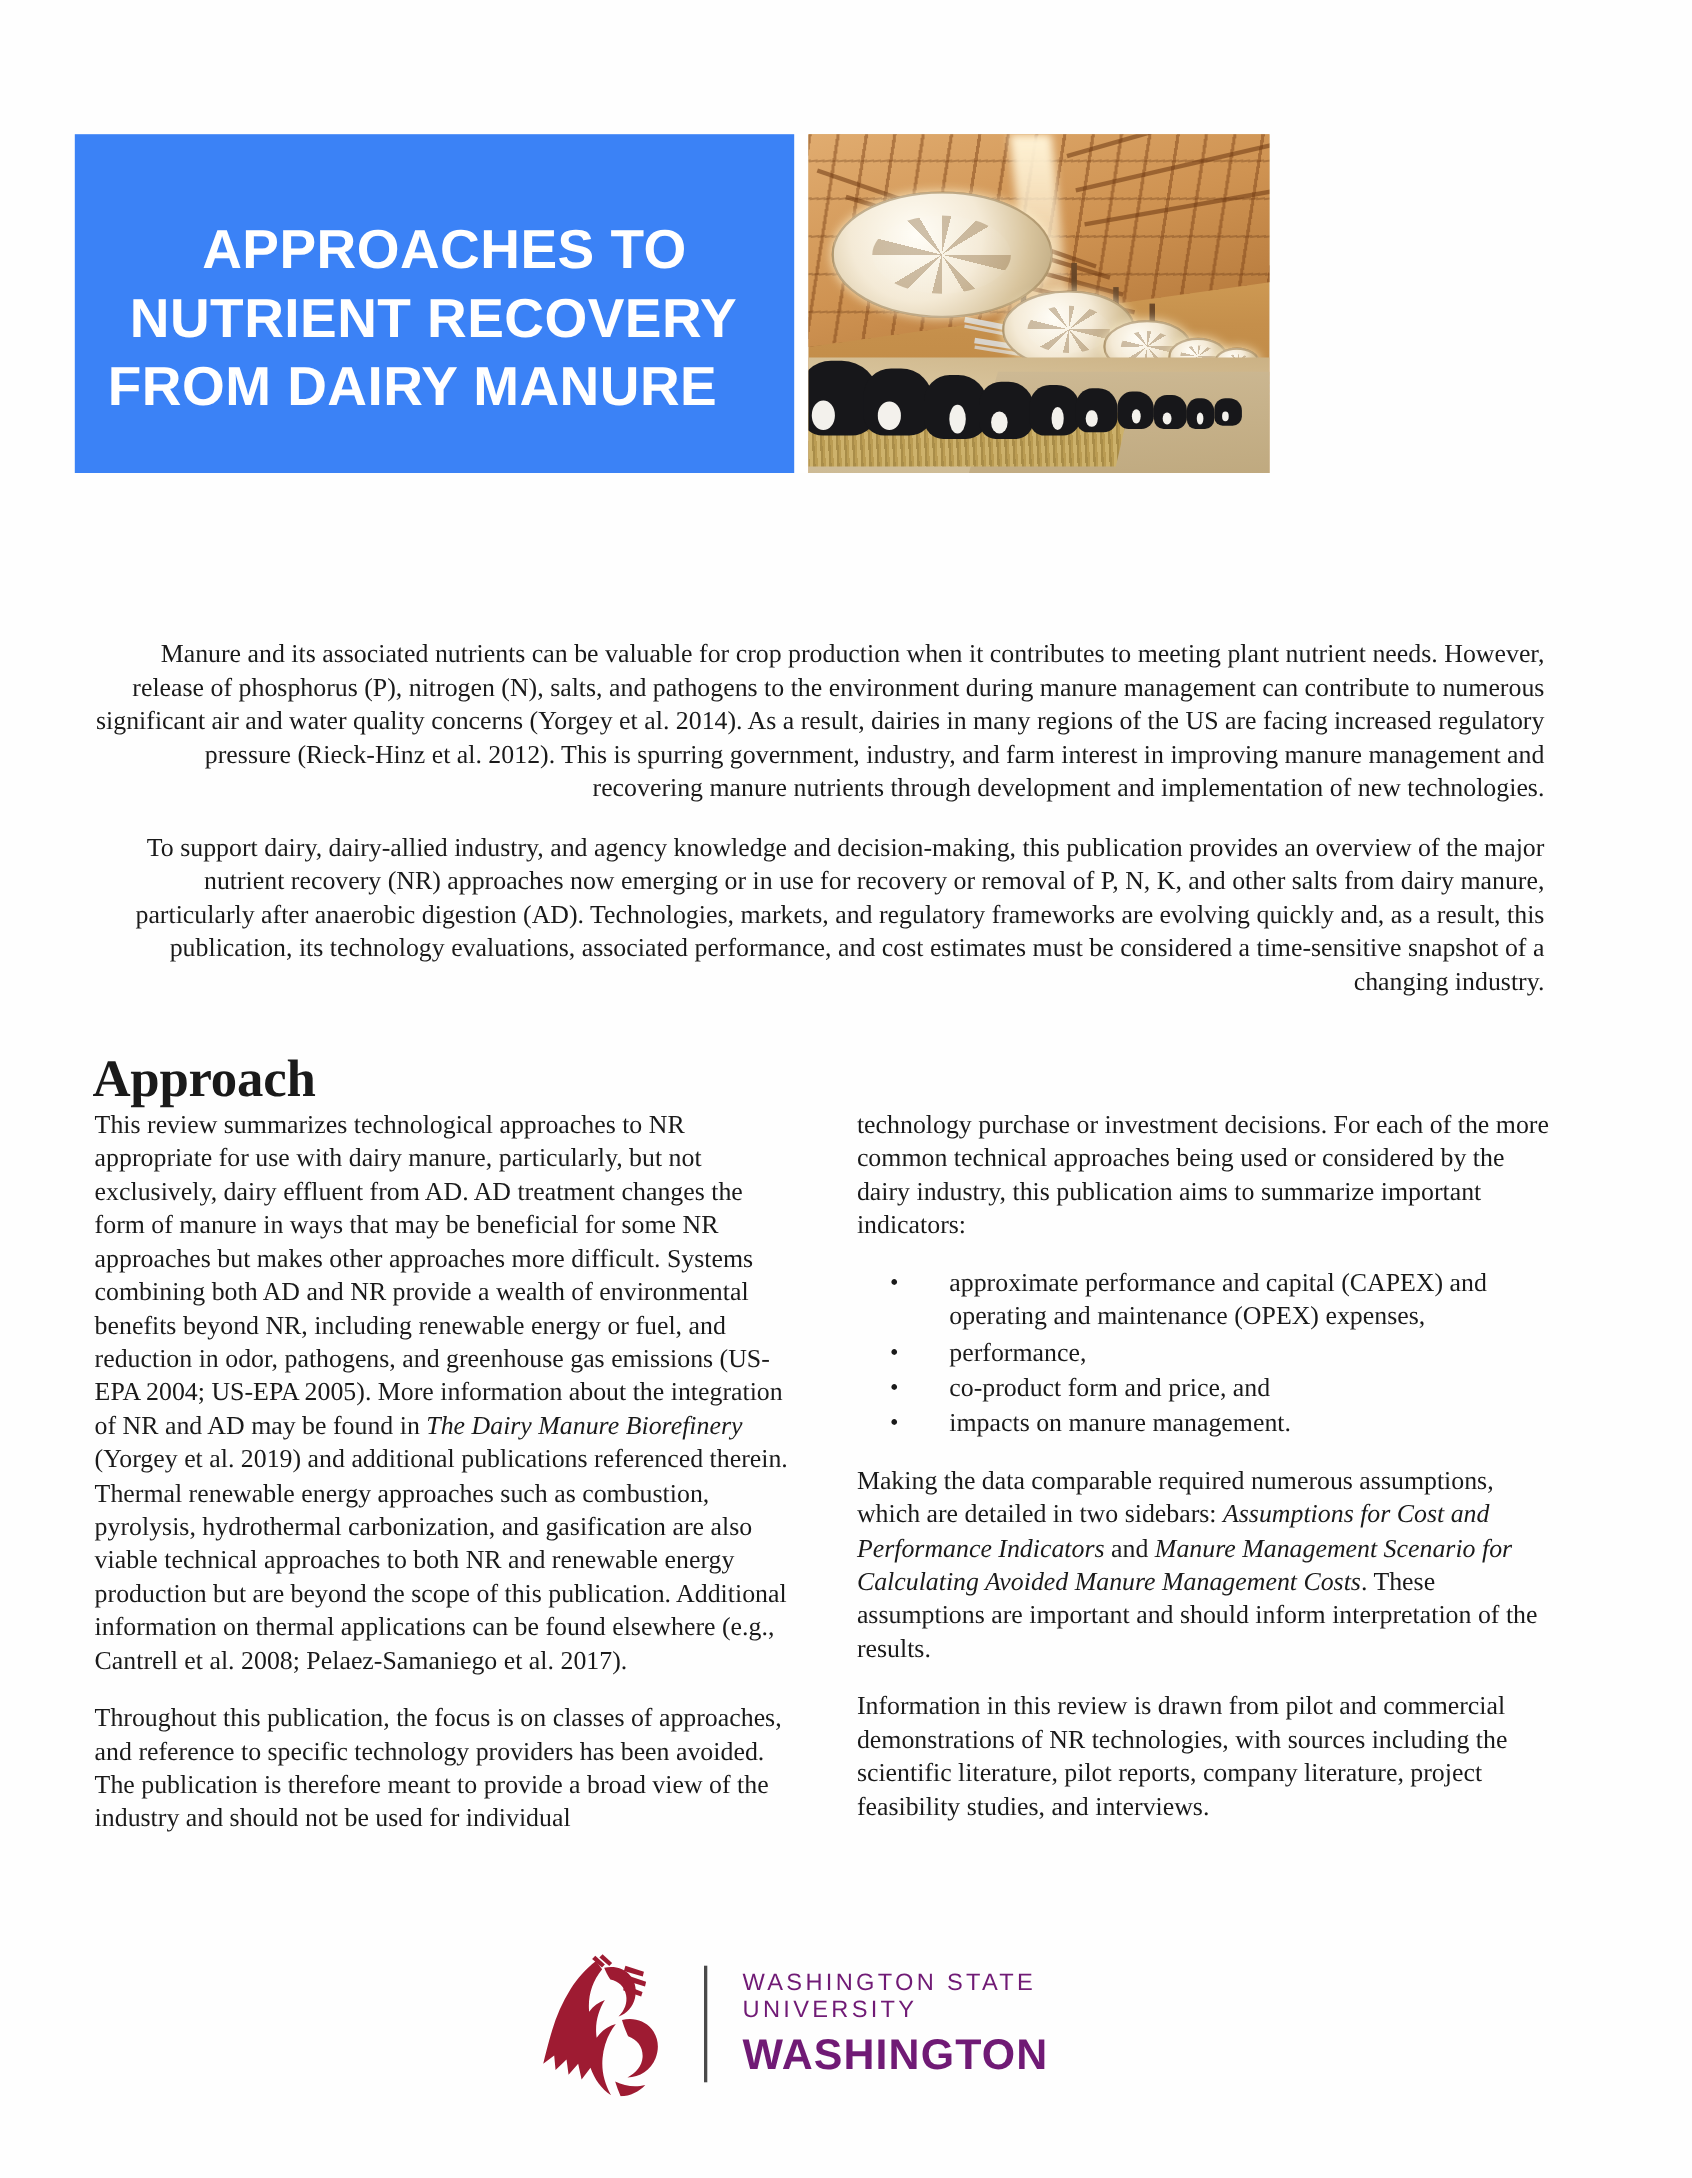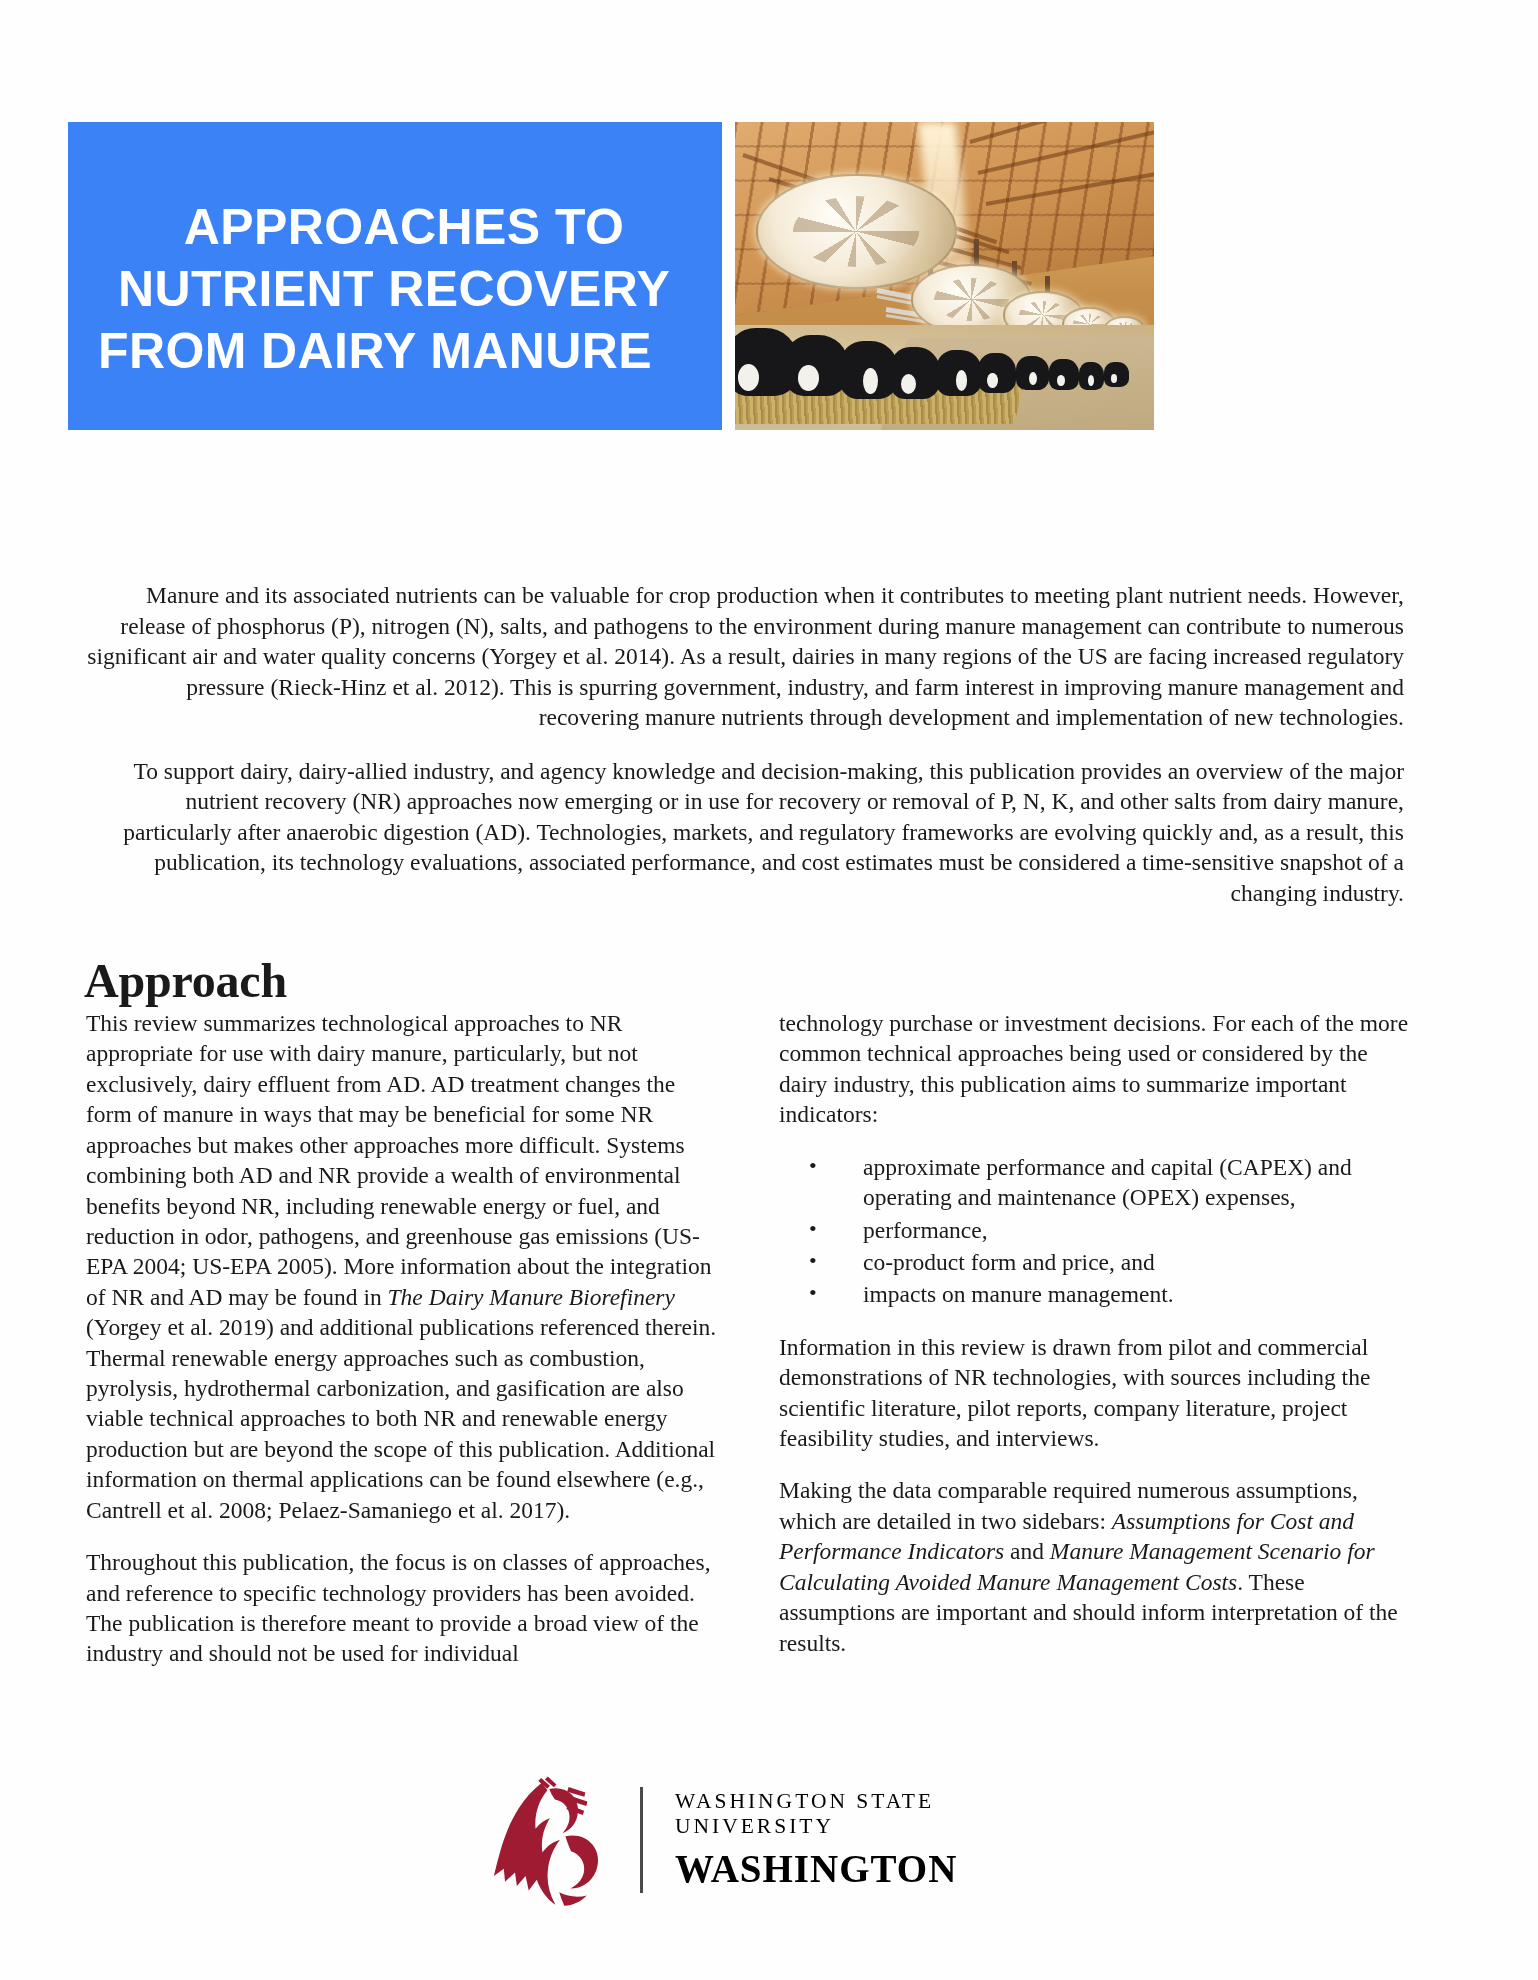--- a/index.html
+++ b/index.html
@@ -233,22 +233,22 @@
     flex: 0 0 auto;
   }
   .divider {
     width: 3px;
     height: 106px;
     background: #4a4a4a;
     margin: 0 32px 0 24px;
     flex: 0 0 auto;
   }
   .wordmark {
-    font-family: Liberation Serif, serif;
-    color: #000000;
+    font-family: Liberation Sans, sans-serif;
+    color: #701a75;
   }
   .wm-top {
     font-size: 21.5px;
     letter-spacing: 3.0px;
     font-weight: normal;
     margin-bottom: 7px;
   }
   .wm-bot {
     font-size: 39px;
     letter-spacing: 1.0px;
@@ -367,25 +367,25 @@
         <li>
           <span class="bullet">•</span>
           <span>co-product form and price, and</span>
         </li>
         <li>
           <span class="bullet">•</span>
           <span>impacts on manure management.</span>
         </li>
       </ul>
 
-      <p>Information in this review is drawn from pilot and commercial demonstrations of NR technologies, with sources including the scientific literature, pilot reports, company literature, project feasibility studies, and interviews.</p>
-
       <p>
         <span>Making the data comparable required numerous assumptions, which are detailed in two sidebars: </span><em>Assumptions for Cost and Performance Indicators</em><span> and </span><em>Manure Management Scenario for Calculating Avoided Manure Management Costs</em><span>. These assumptions are important and should inform interpretation of the results.</span>
       </p>
+
+      <p>Information in this review is drawn from pilot and commercial demonstrations of NR technologies, with sources including the scientific literature, pilot reports, company literature, project feasibility studies, and interviews.</p>
     </div>
   </div>
 
   <div class="footer-logo">
     <div class="cougar">
       <svg viewBox="0 0 100 106" width="126" height="132" aria-hidden="true">
         <g fill="#9E1B32">
 
           <path d="M40.5 3.2 L47.5 9.5 L45.4 11.8 L38.2 5.6 Z"></path>
           <path d="M45.8 2.0 L52.8 8.4 L50.7 10.7 L43.5 4.4 Z"></path>

